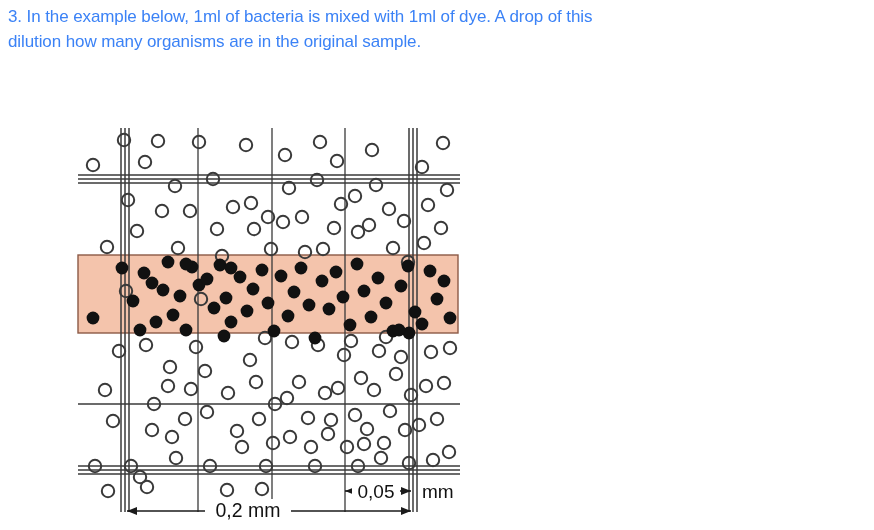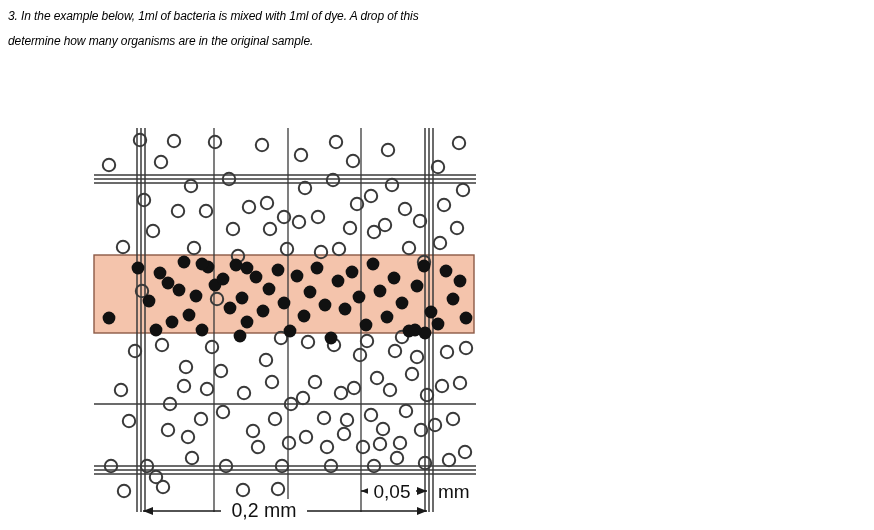--- a/index.html
+++ b/index.html
@@ -17,47 +17,45 @@
   }
 
   
   #question-block {
     position: absolute;
     left: 8px;
     top: 4px;
     width: 830px;
   }
   .q-line {
-    font-size: 12px;
+    font-size: 17px;
     line-height: 25px;
     letter-spacing: -0.1px;
-    color: #000000;
+    color: #3b82f6;
     white-space: nowrap;
-    font-style: italic;
   }
 
   
   #diagram {
     position: absolute;
     left: 0px;
     top: 118px;
     width: 500px;
     height: 412px;
-    padding-left: 16px;
   }
   #diagram svg { display: block; }
 
   
 </style>
 </head>
 <body>
 
 <div id="question-block">
   <div class="q-line">3. In the example below, 1ml of bacteria is mixed with 1ml of dye. A drop of this</div>
-  <div class="q-line">determine how many organisms are in the original sample.</div>
+  <div class="q-line">dilution how many organisms are in the original sample.</div>
 </div>
 
 <div id="diagram">
   <svg id="grid-svg" width="500" height="412" viewBox="0 0 500 412">
 
     <rect id="highlight-band" x="78" y="137" width="380" height="78" fill="#F4C4AC" stroke="#8C5A46" stroke-width="1.4"></rect>
 
     <g id="grid-lines">
         <line x1="198" y1="10" x2="198" y2="394" stroke="#3a3a3a" stroke-width="1.3"></line>
         <line x1="272" y1="10" x2="272" y2="394" stroke="#3a3a3a" stroke-width="1.3"></line>

